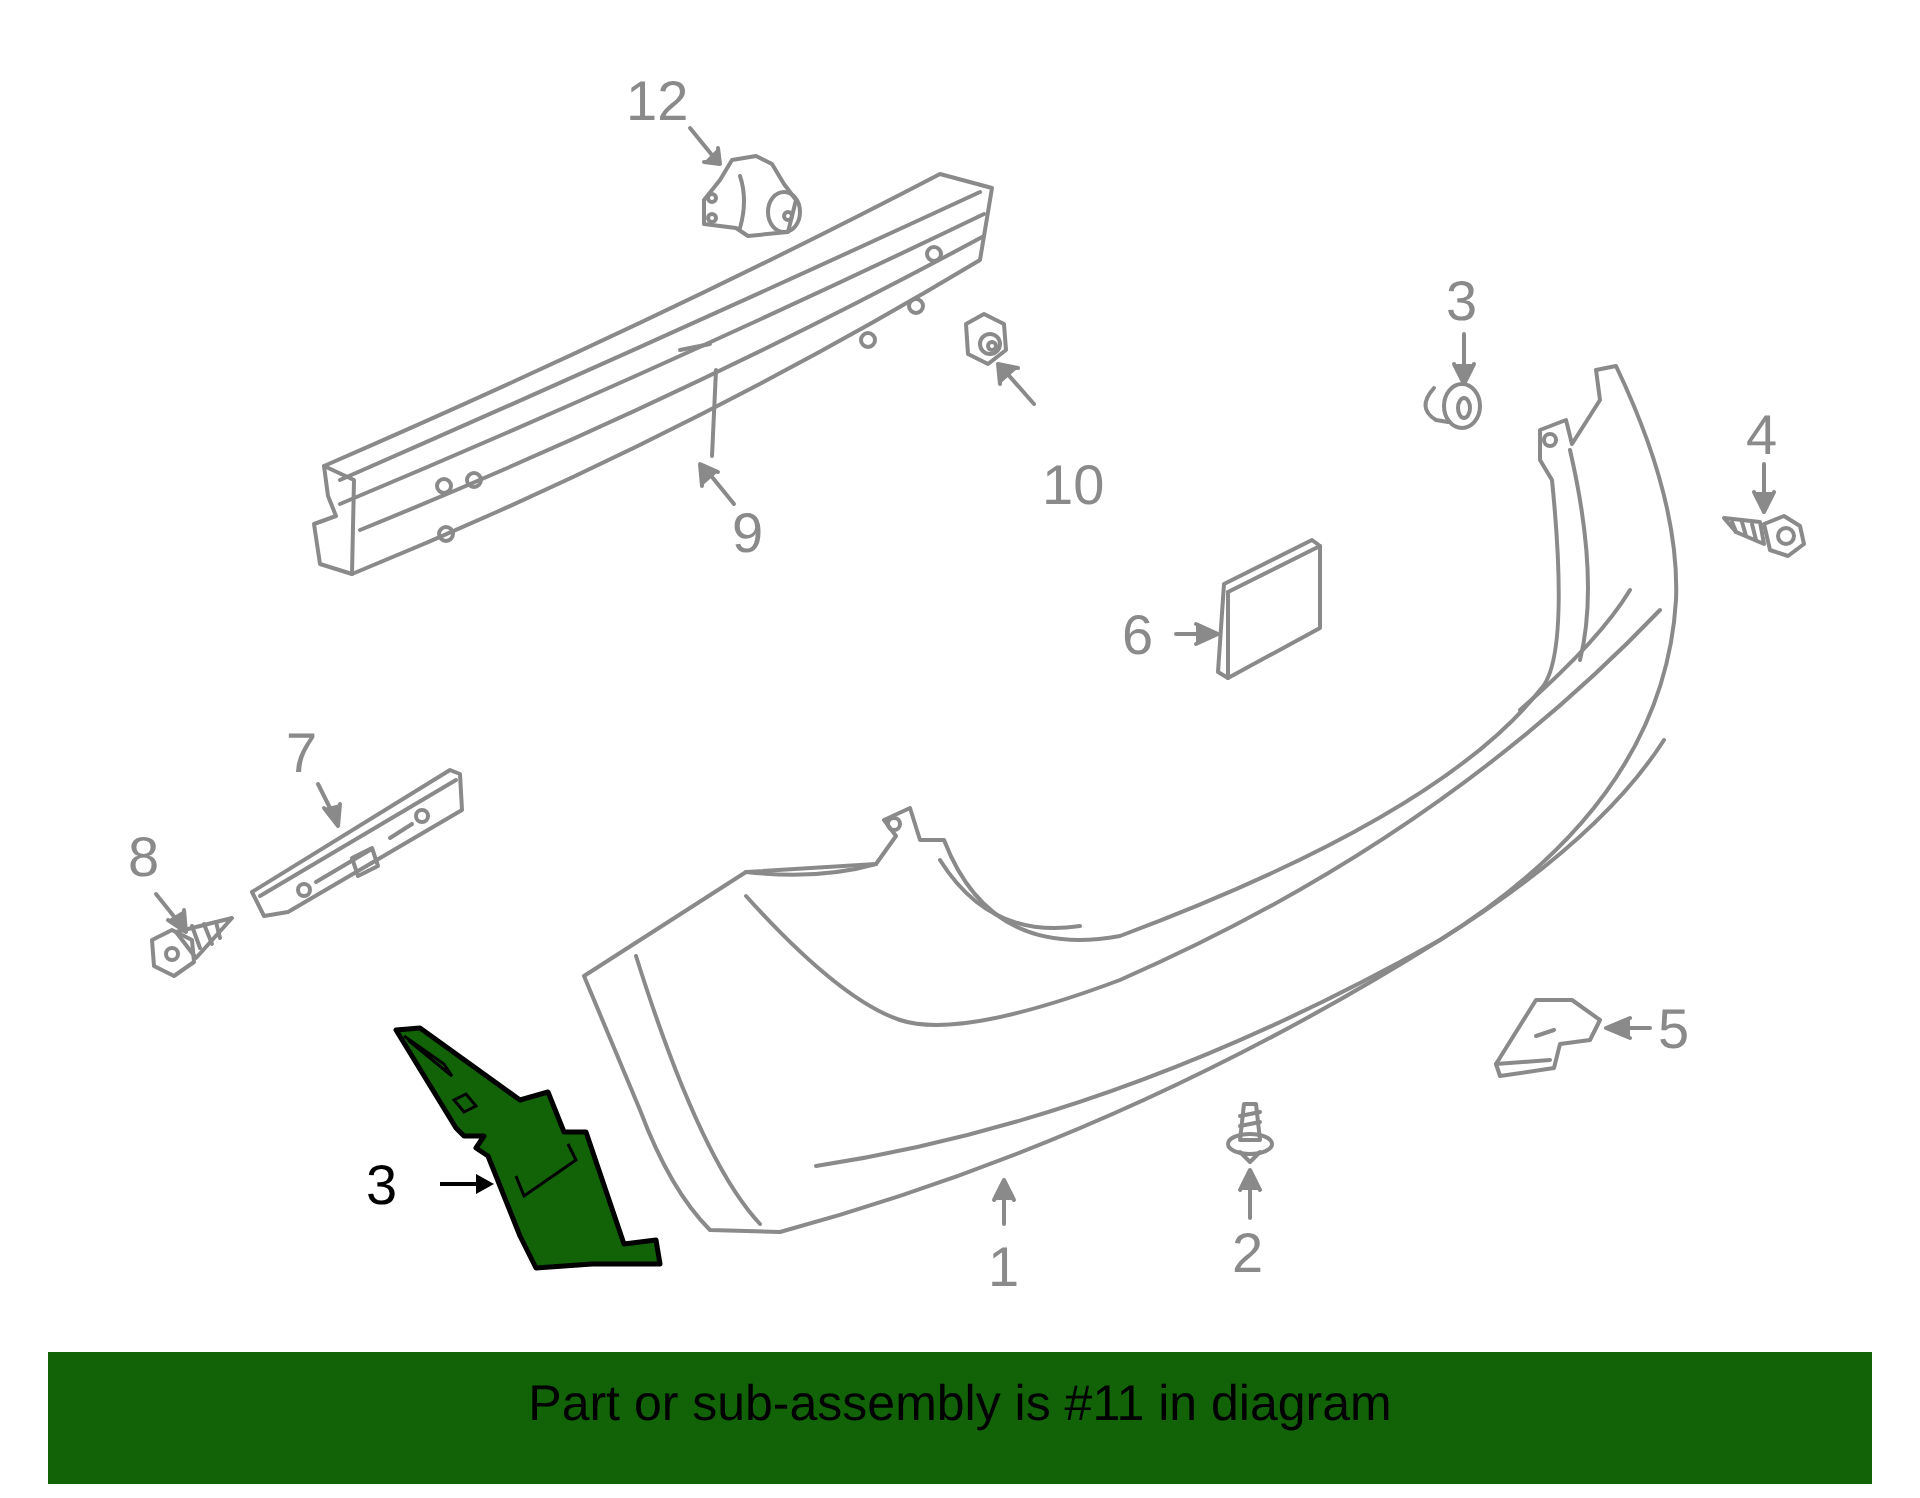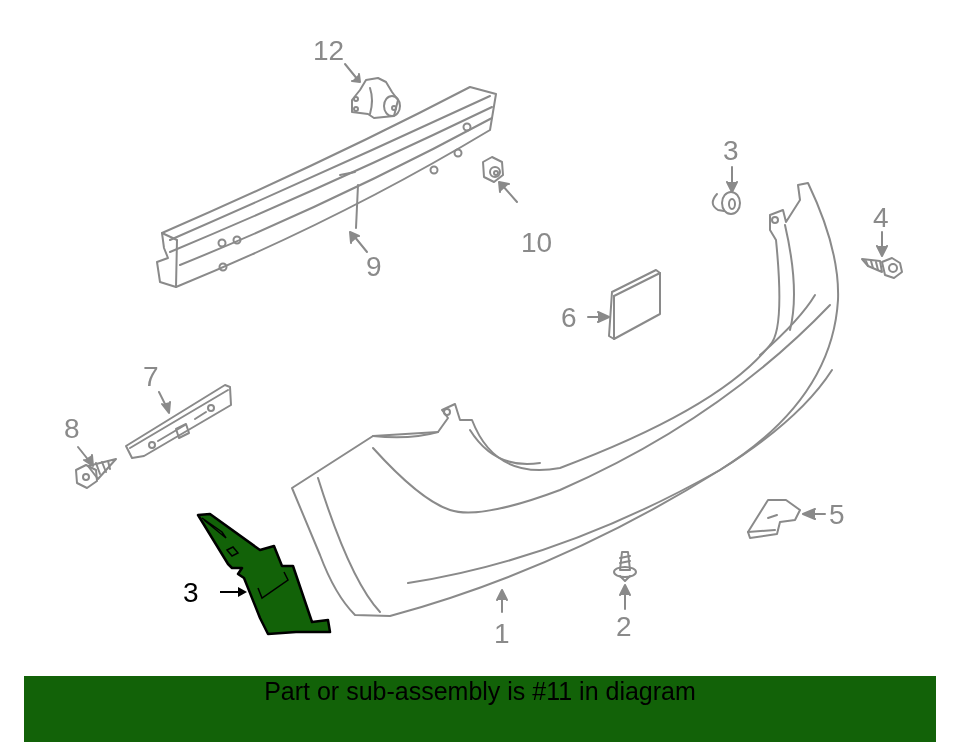--- a/index.html
+++ b/index.html
@@ -4,21 +4,21 @@
 <style>
   html, body { margin: 0; padding: 0; background: #ffffff; }
   body { width: 960px; height: 749px; position: relative; overflow: hidden;
          font-family: "Liberation Sans", sans-serif; }
   #diagram { position: absolute; left: 0; top: 0; width: 960px; height: 670px; }
   .callout { position: absolute; font-family: "Liberation Sans", sans-serif;
              font-size: 28px; line-height: 30px; color: #8a8a8a; }
   .callout.active { color: #000000; }
   #banner { position: absolute; left: 24px; top: 676px; width: 912px; height: 66px;
             background: #126208; color: #000; text-align: center;
-            font-size: 25px; line-height: 29px; padding-top: 1px; box-sizing: border-box; }
+            font-size: 25px; line-height: 29px; padding-top: 12px; box-sizing: border-box; }
   #banner div { font-family: "Liberation Sans", sans-serif; }
 </style>
 </head>
 <body>
 
 <svg id="diagram" viewBox="0 0 960 670" xmlns="http://www.w3.org/2000/svg">
   <g fill="none" stroke="#8a8a8a" stroke-width="2" stroke-linejoin="round" stroke-linecap="round">
 
     <g>
       <path d="M162 233 Q330 160 470 87 L496 94 L490 130 Q340 220 176 287 L160 282 L157 262 L168 258 L164 248 Z"></path>

